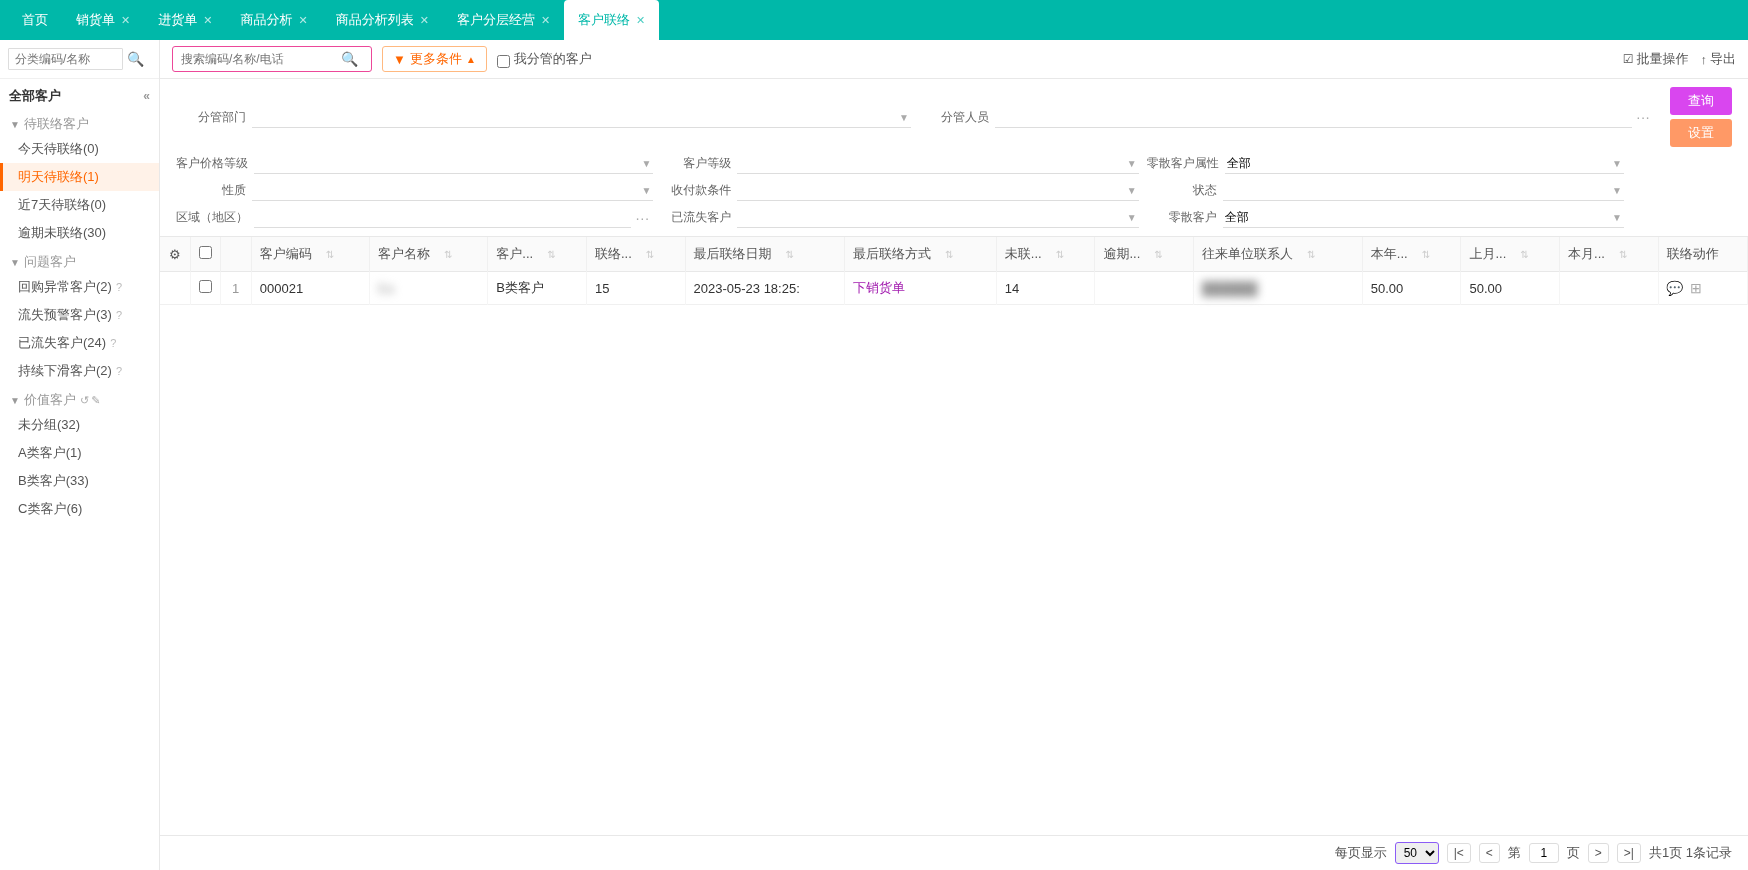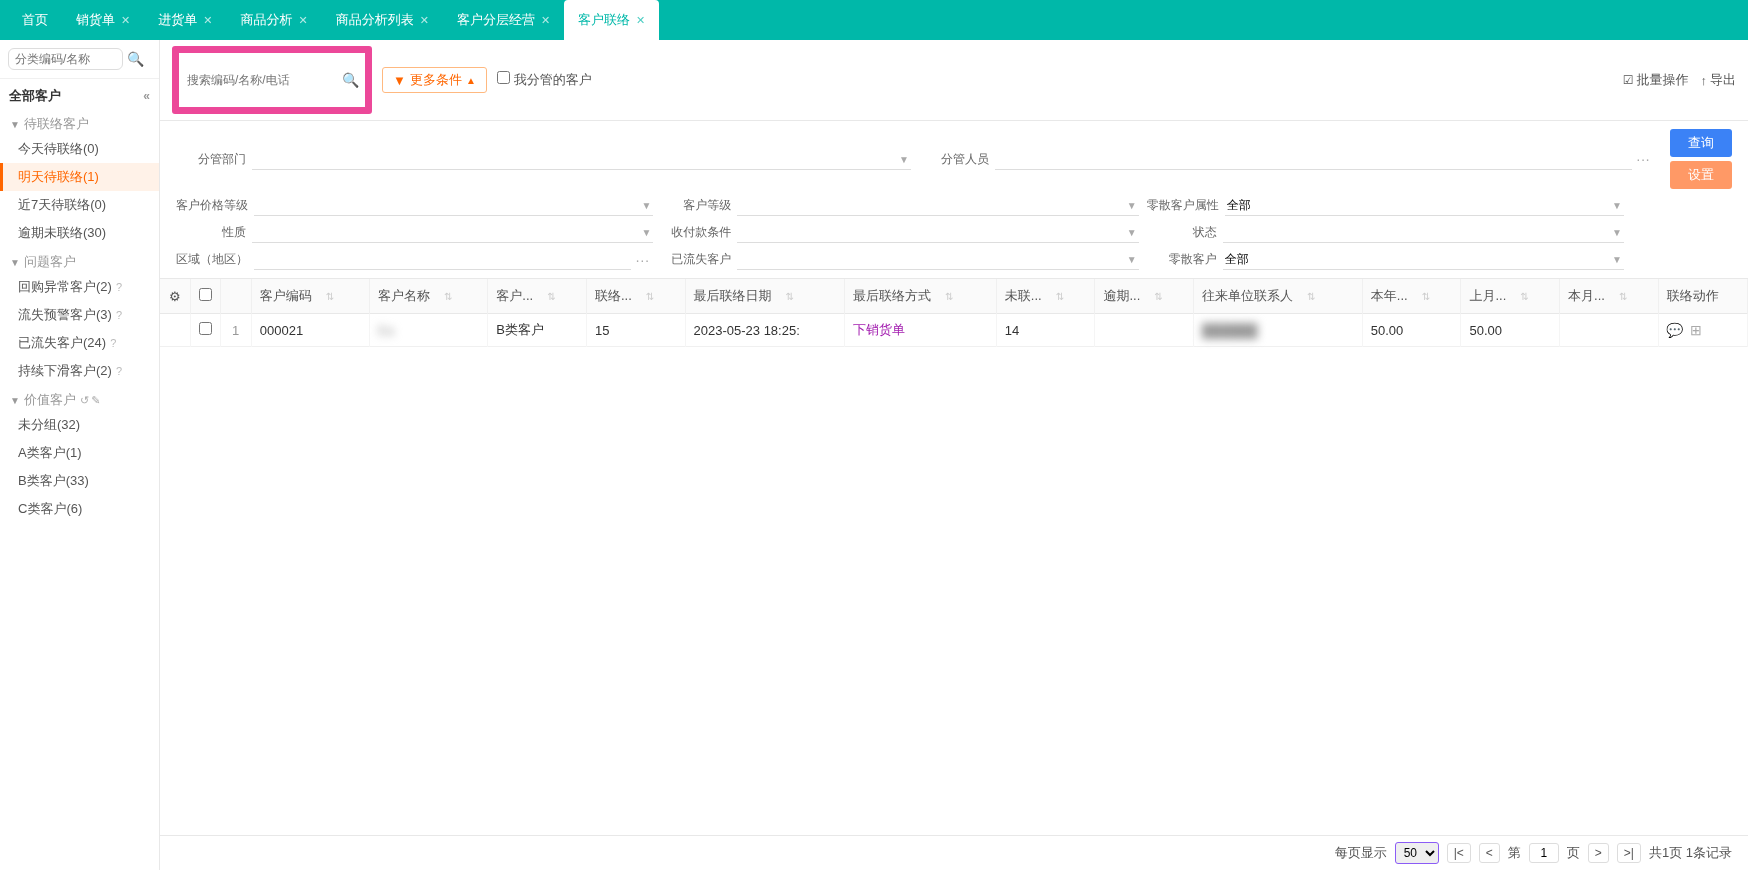--- a/index.html
+++ b/index.html
@@ -50,21 +50,21 @@
       padding-bottom: 20px;
     }
     .sidebar-search {
       display: flex;
       align-items: center;
       padding: 8px 8px;
       border-bottom: 1px solid #f0f0f0;
     }
     .sidebar-search input {
       border: 1px solid #ddd;
-      border-radius: 6px;
+      border-radius: 1px;
       padding: 3px 6px;
       width: 115px;
       font-size: 12px;
       outline: none;
     }
     .sidebar-search .search-icon-btn {
       margin-left: 4px;
       cursor: pointer;
       color: #999;
       font-size: 14px;
@@ -127,23 +127,23 @@
       background: #fff;
       border-bottom: 1px solid #e8e8e8;
       padding: 6px 12px;
       display: flex;
       align-items: center;
       gap: 10px;
     }
     .search-input-wrap {
       display: flex;
       align-items: center;
-      border: 7px solid #ec4899;
+      border: 1px solid #ec4899;
       border-radius: 3px;
-      padding: 19px 8px;
+      padding: 4px 8px;
       width: 200px;
     }
     .search-input-wrap input {
       border: none;
       outline: none;
       font-size: 12px;
       width: 160px;
       color: #999;
     }
     .search-input-wrap .s-icon { color: #ff6600; font-size: 14px; cursor: pointer; }
@@ -154,21 +154,21 @@
       padding: 3px 10px;
       cursor: pointer;
       font-size: 12px;
       background: #fff;
       display: flex;
       align-items: center;
       gap: 4px;
     }
     .my-customer-wrap {
       display: flex;
-      align-items: flex-start;
+      align-items: flex-end;
       gap: 4px;
       font-size: 12px;
       color: #555;
       cursor: pointer;
     }
     .my-customer-wrap input[type=checkbox] { cursor: pointer; }
     .toolbar-right {
       margin-left: auto;
       display: flex;
       align-items: center;
@@ -252,21 +252,21 @@
       font-size: 10px;
       pointer-events: none;
     }
     .filter-dots {
       color: #aaa;
       font-size: 14px;
       cursor: pointer;
       padding: 0 4px;
     }
     .query-btn {
-      background: #3b82f6;
+      background: #d946ef;
       color: #fff;
       border: none;
       border-radius: 3px;
       padding: 5px 18px;
       cursor: pointer;
       font-size: 13px;
     }
     .set-btn {
       background: #ff9966;
       color: #fff;

